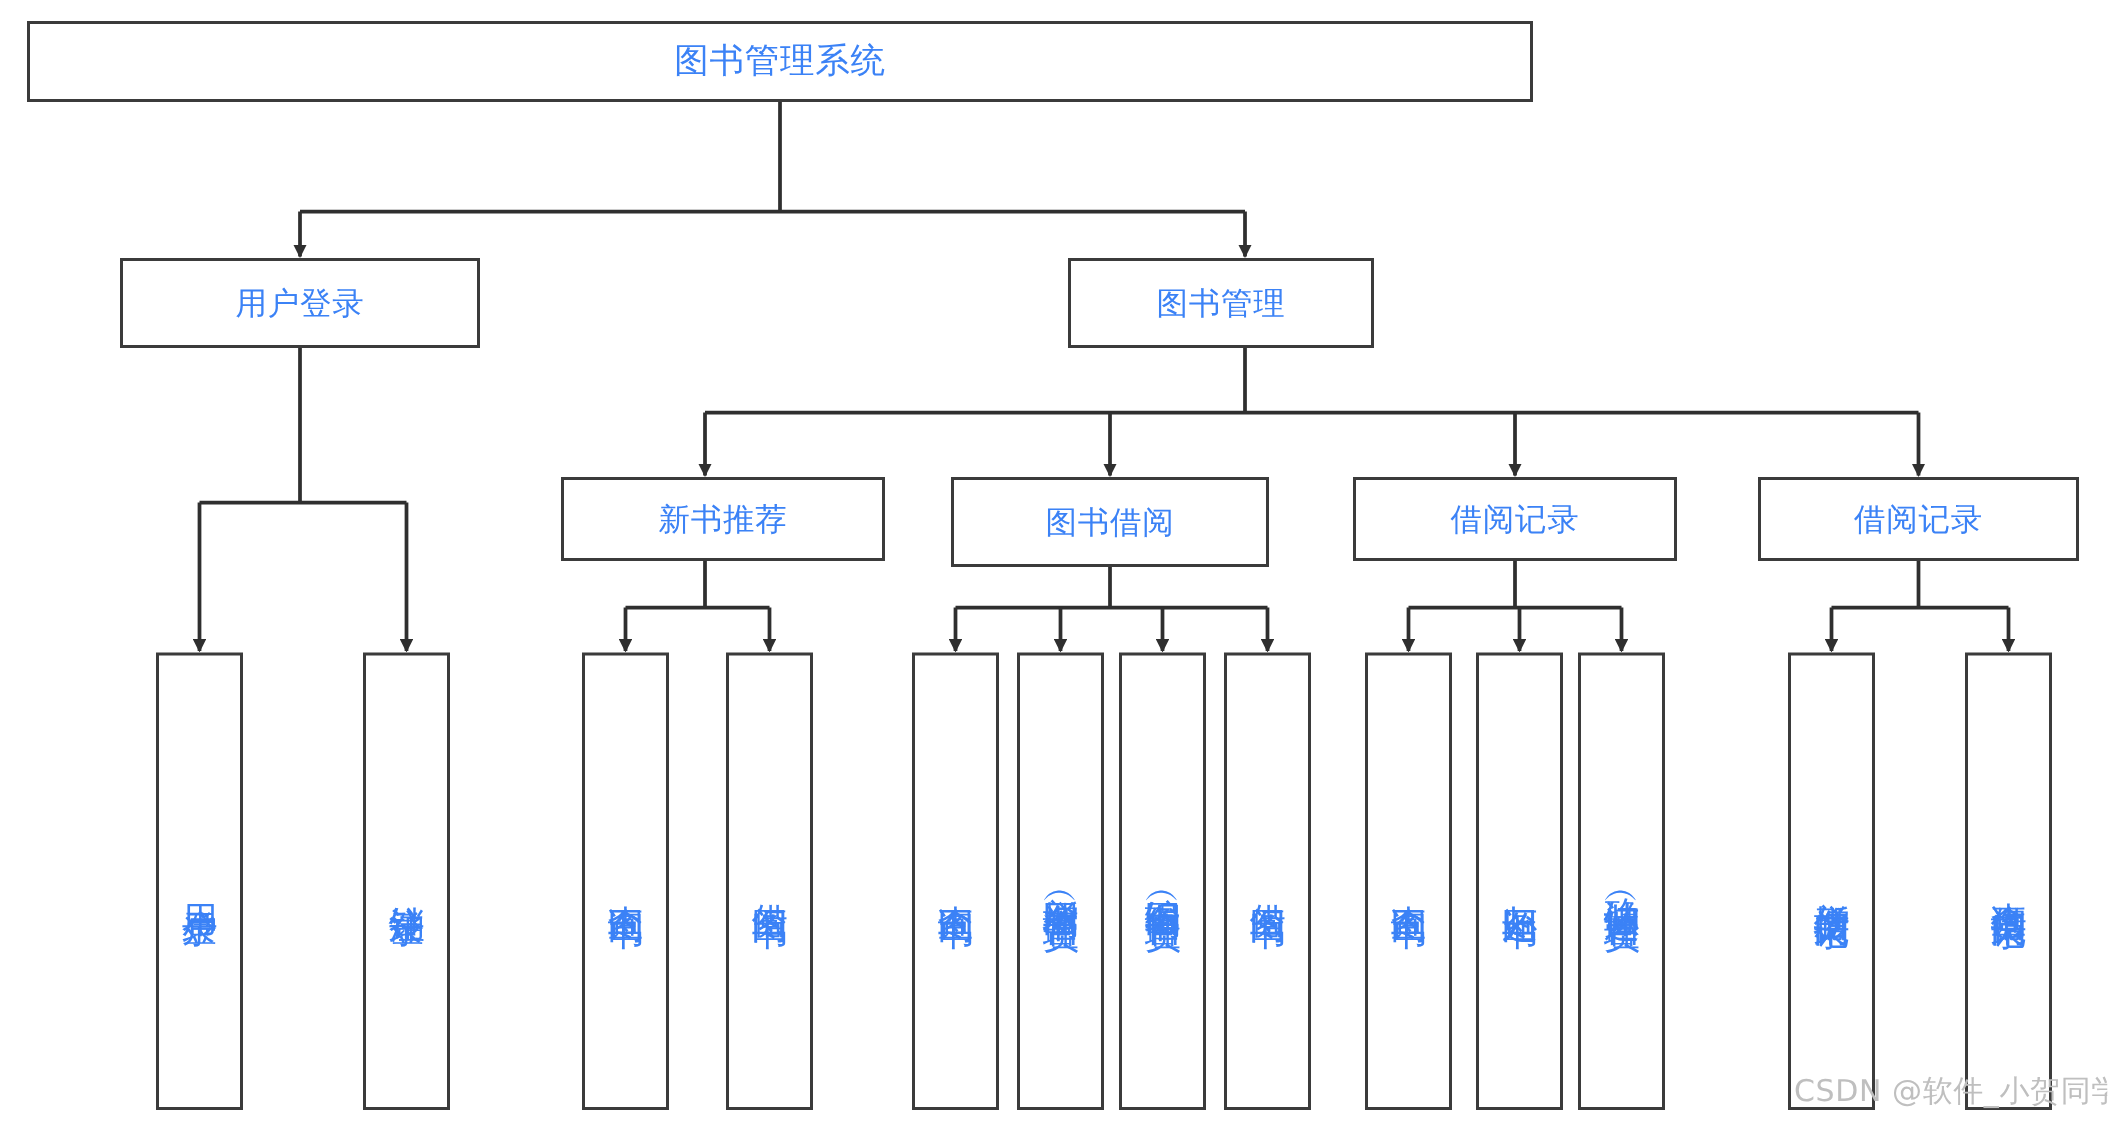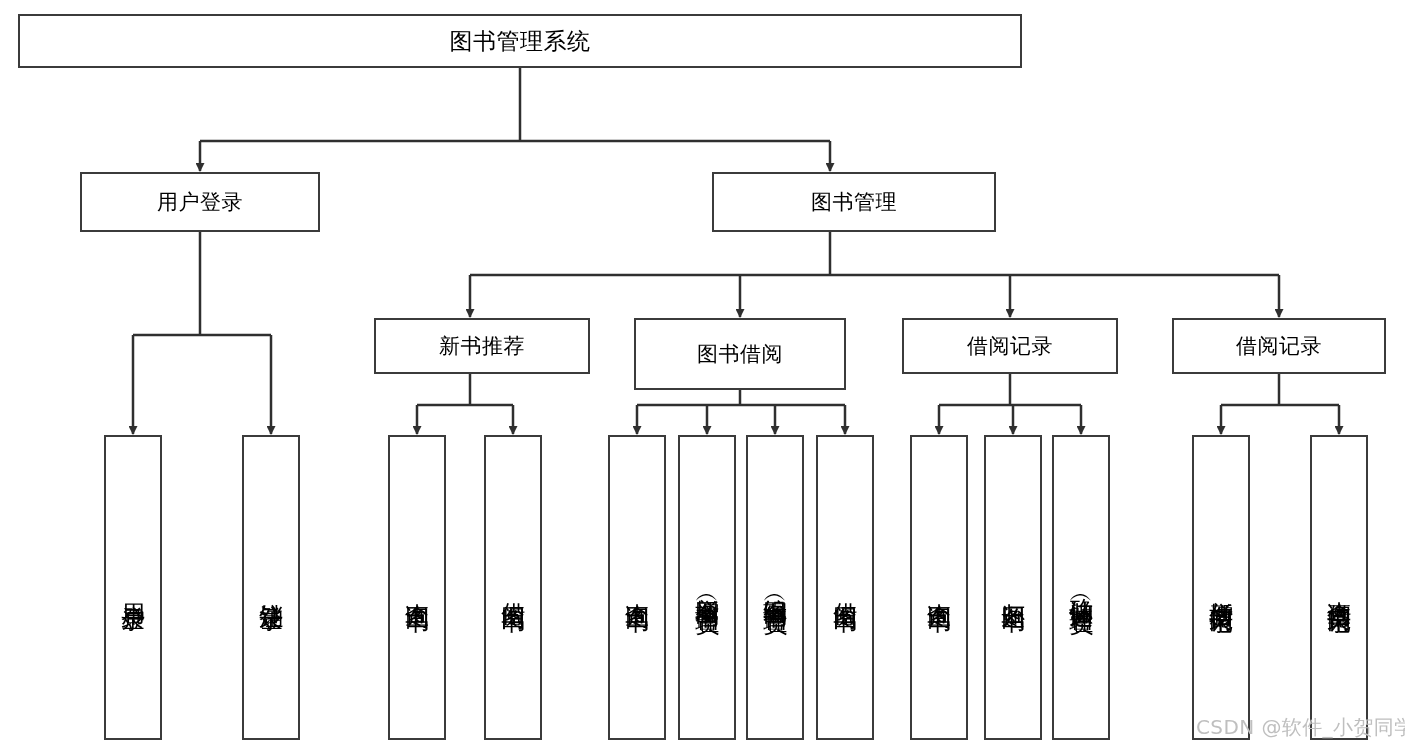--- a/index.html
+++ b/index.html
@@ -28,21 +28,21 @@
     position: absolute;
     box-sizing: border-box;
     background: #ffffff;
     border: 2px solid #3b3b3b;
     display: flex;
     align-items: center;
     justify-content: center;
     z-index: 2;
   }
   .node .label {
-    color: #000000;
+    color: #3b82f6;
     text-align: center;
     line-height: 1.08;
     letter-spacing: 0.5px;
   }
   .node.root .label { font-size: 23px; }
   .node.level1 .label { font-size: 21px; }
   .node.level2 .label { font-size: 21px; }
   .node.leaf {
     align-items: center;
     justify-content: center;
@@ -112,27 +112,27 @@
         <line x1="1339" y1="405" x2="1339" y2="434" stroke="#2f2f2f" stroke-width="2.5" marker-end="url(#arrowhead)"></line>
       </g>
   </svg>
   <div id="node-layer">
       <div class="node root" style="left: 18px; top: 14px; width: 1004px; height: 54px;">
         <span class="label">图书管理系统</span>
       </div>
       <div class="node level1" style="left: 80px; top: 172px; width: 240px; height: 60px;">
         <span class="label">用户登录</span>
       </div>
-      <div class="node level1" style="left: 712px; top: 172px; width: 284px; height: 60px;">
+      <div class="node level1" style="left: 712px; top: 172px; width: 204px; height: 60px;">
         <span class="label">图书管理</span>
       </div>
       <div class="node level2" style="left: 362px; top: 318px; width: 216px; height: 56px; margin-left: 12px;">
         <span class="label">新书推荐</span>
       </div>
-      <div class="node level2" style="left: 634px; top: 318px; width: 212px; height: 72px;">
+      <div class="node level2" style="left: 634px; top: 318px; width: 212px; height: 60px;">
         <span class="label">图书借阅</span>
       </div>
       <div class="node level2" style="left: 902px; top: 318px; width: 216px; height: 56px;">
         <span class="label">借阅记录</span>
       </div>
       <div class="node level2" style="left: 1172px; top: 318px; width: 214px; height: 56px;">
         <span class="label">借阅记录</span>
       </div>
       <div class="node leaf" style="left: 104px; top: 435px; width: 58px; height: 305px;">
         <span class="label">用户登录</span>

